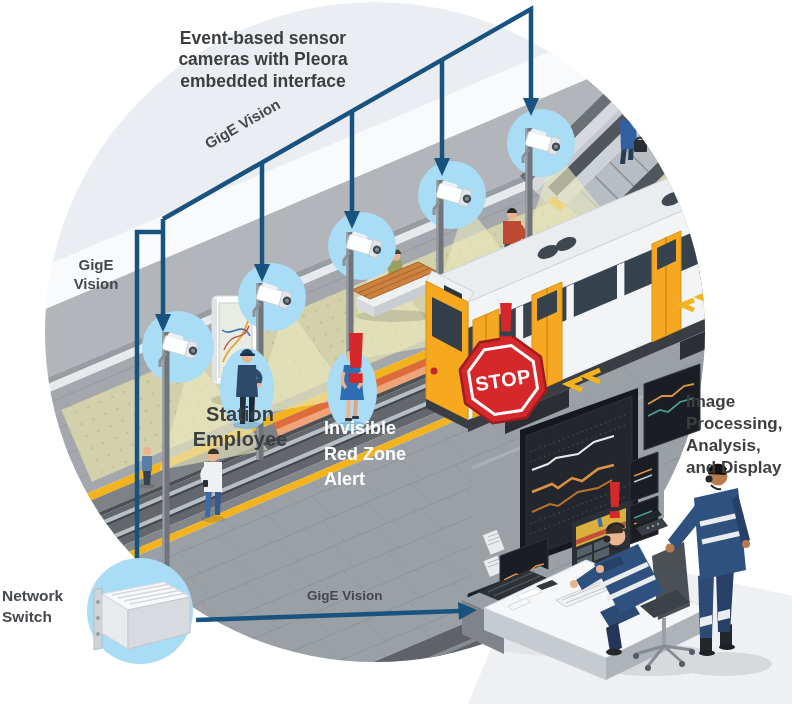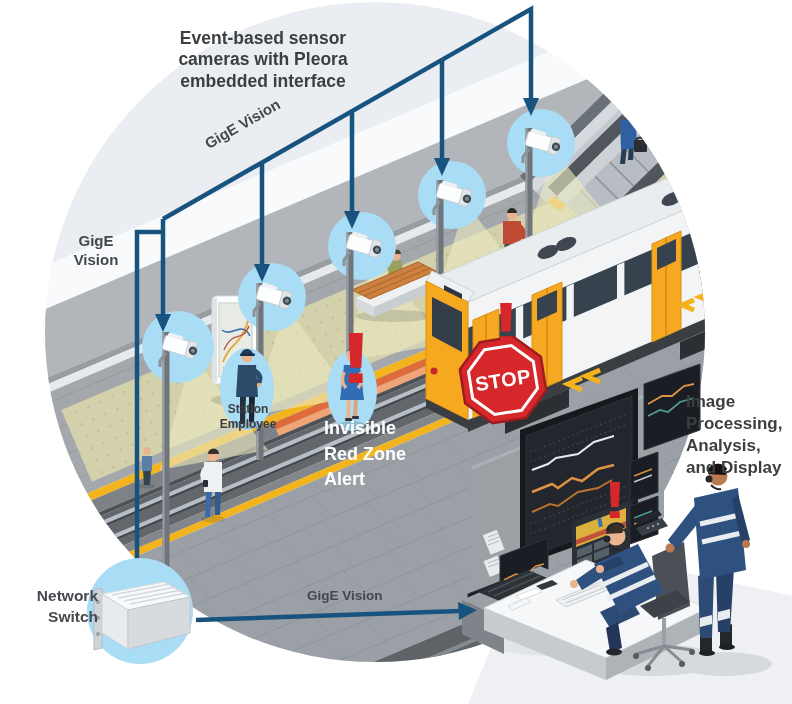--- a/index.html
+++ b/index.html
@@ -4,24 +4,24 @@
 <style>
   html,body{margin:0;padding:0;background:#fff;}
   .stage{position:relative;width:792px;height:704px;background:#ffffff;overflow:hidden;
          font-family:"Liberation Sans",sans-serif;}
   .stage svg{position:absolute;left:0;top:0;}
   .lbl{position:absolute;font-weight:bold;color:#3d3e40;white-space:pre-line;
        font-family:"Liberation Sans",sans-serif;}
   #lbl-sensor{left:156px;top:28px;width:214px;text-align:center;font-size:17.5px;line-height:1.22;}
   #lbl-gige-trunk{left:206px;top:136px;font-size:15px;color:#44484d;
        transform:rotate(-30deg);transform-origin:0 50%;}
-  #lbl-gige-left{left:50px;top:232px;width:92px;text-align:center;font-size:15px;color:#44484d;line-height:1.25;}
-  #lbl-station{left:180px;top:402px;width:136px;text-align:center;font-size:12px;line-height:1.25;}
+  #lbl-gige-left{left:50px;top:256px;width:92px;text-align:center;font-size:15px;color:#44484d;line-height:1.25;}
+  #lbl-station{left:172px;top:402px;width:136px;text-align:center;font-size:20px;line-height:1.25;}
   #lbl-redzone{left:324px;top:416px;font-size:18px;color:#ffffff;line-height:1.42;}
-  #lbl-netswitch{left:2px;top:586px;width:96px;text-align:right;font-size:15.5px;color:#46494d;line-height:1.35;}
+  #lbl-netswitch{left:2px;top:586px;width:96px;text-align:left;font-size:15.5px;color:#46494d;line-height:1.35;}
   #lbl-gige-bottom{left:307px;top:588px;font-size:13.5px;color:#44484d;}
   #lbl-imgproc{left:686px;top:391px;width:110px;font-size:17px;line-height:1.3;}
   #lbl-stop{left:458px;top:335px;width:90px;height:90px;display:flex;align-items:center;justify-content:center;
        font-size:20px;color:#fff;letter-spacing:.5px;transform:rotate(-9deg);}
   .alert{position:absolute;color:#d6282b;font-weight:bold;text-align:center;line-height:1;}
   #alert-woman{left:336px;top:322px;width:40px;font-size:72px;transform:scaleX(1.35);}
   #alert-train{left:488px;top:294px;width:36px;font-size:60px;transform:scaleX(1.35);}
   #alert-control{left:599px;top:474px;width:32px;font-size:52px;transform:scaleX(1.35);}
 </style>
 </head>

